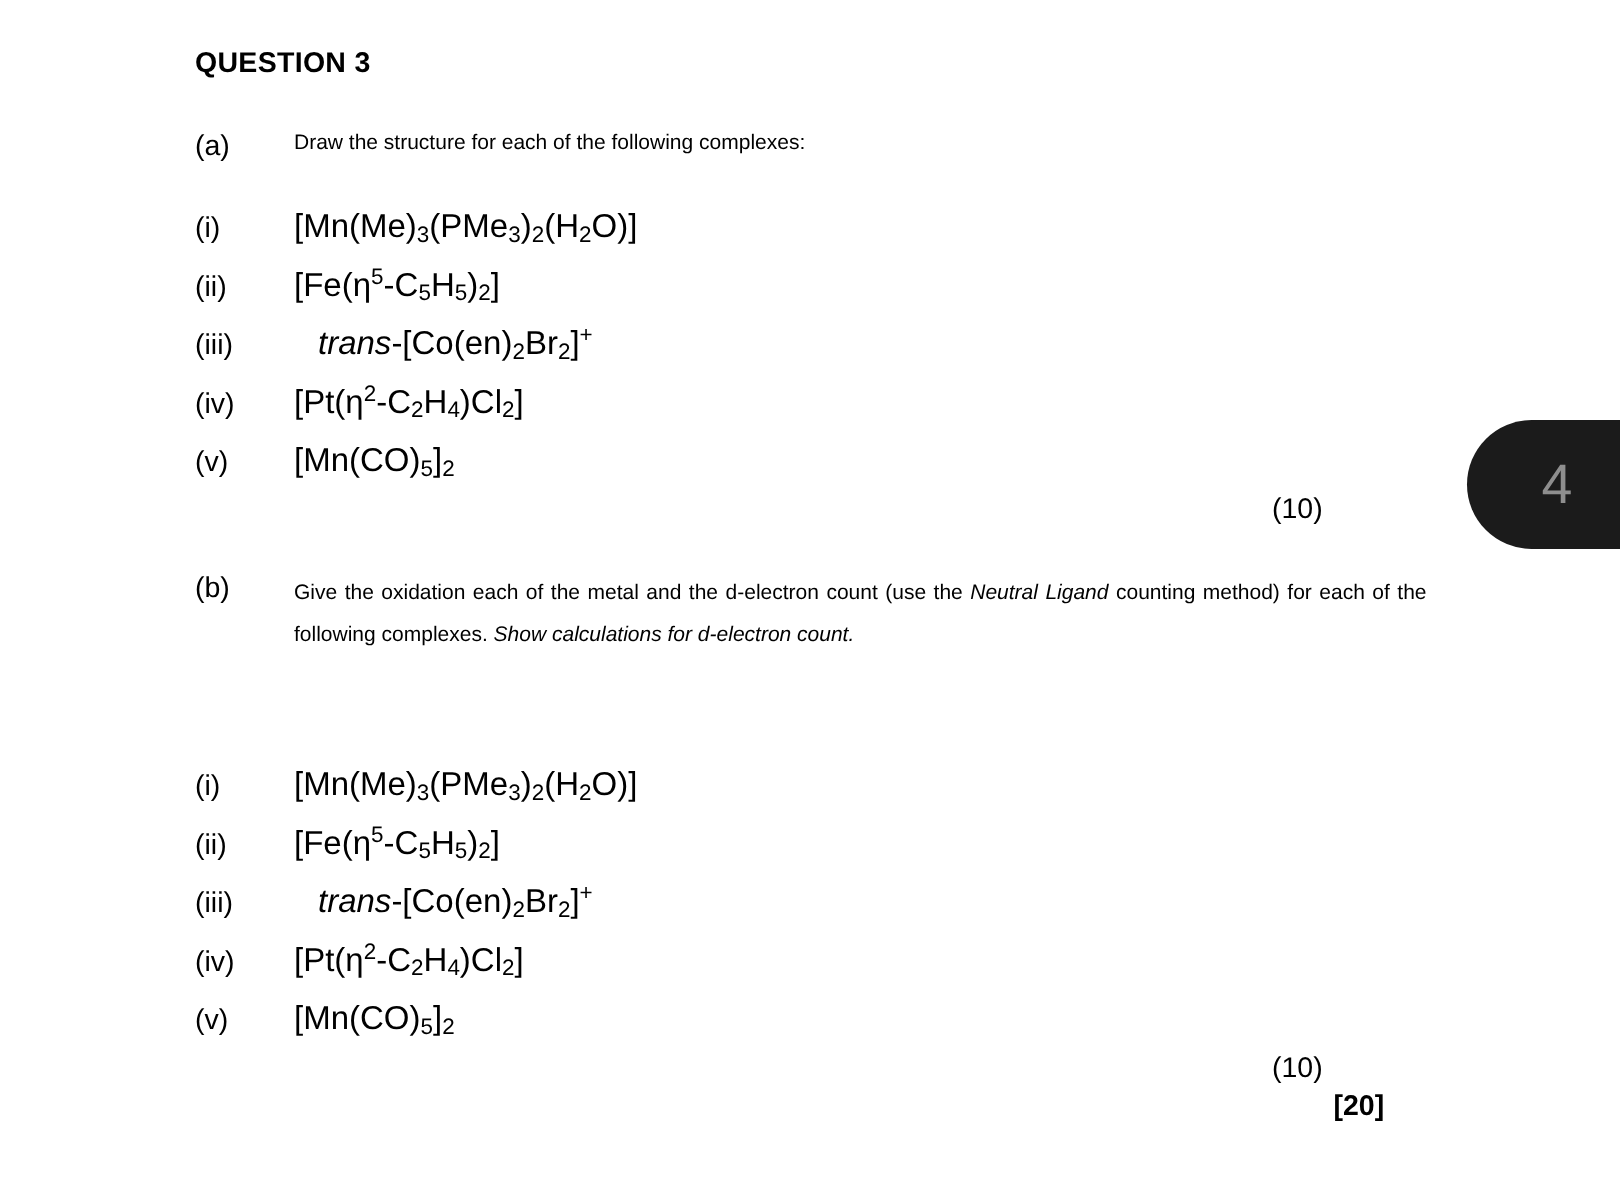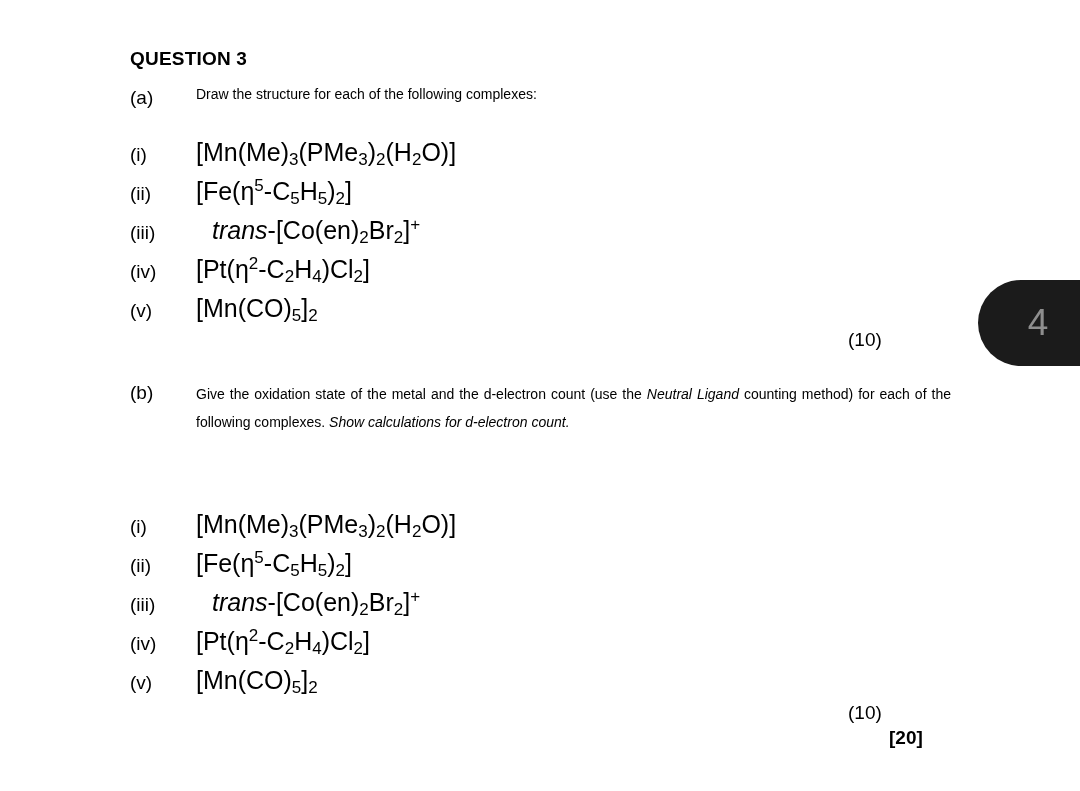--- a/index.html
+++ b/index.html
@@ -20,21 +20,21 @@
   .page {
     position: absolute;
     inset: 0;
     background: #ffffff;
   }
 
   
   .q-heading {
     position: absolute;
     left: 130px;
-    top: 48px;
+    top: 32px;
     font-size: 19px;
     font-weight: bold;
     letter-spacing: 0.2px;
     white-space: nowrap;
   }
 
   
   .row {
     position: absolute;
     left: 130px;
@@ -77,21 +77,21 @@
     align-items: baseline;
     white-space: nowrap;
   }
   .f-item .marker {
     width: 66px;
     flex: 0 0 66px;
     font-size: 19px;
     white-space: nowrap;
   }
   .f-item .formula {
-    font-size: 25px;
+    font-size: 22px;
     white-space: nowrap;
   }
   .formula sub {
     font-size: 0.68em;
     vertical-align: -0.22em;
     line-height: 0;
   }
   .formula sup {
     font-size: 0.68em;
     vertical-align: 0.52em;
@@ -161,21 +161,21 @@
       <div class="f-item" style="top: 294px;">
         <div class="marker">(v)</div>
         <div class="formula"><span>[Mn(CO)</span><sub>5</sub><span>]</span><sub>2</sub></div>
       </div>
     </div>
 
   <div class="marks" style="left: 848px; top: 329px; width: 100px;">(10)</div>
 
   <div class="row para-row">
     <div class="marker">(b)</div>
-    <div class="body" id="part-b-text"><span>Give the oxidation state of the metal and the d-electron count (use the </span><span class="ital">Neutral Ligand</span><span> counting method) for each of the following complexes. </span><span class="ital">Show calculations for d-electron count.</span></div>
+    <div class="body" id="part-b-text"><span>Give the oxidation each of the metal and the d-electron count (use the </span><span class="ital">Neutral Ligand</span><span> counting method) for each of the following complexes. </span><span class="ital">Show calculations for d-electron count.</span></div>
   </div>
 
   <div id="list-b">
       <div class="f-item" style="top: 510px;">
         <div class="marker">(i)</div>
         <div class="formula"><span>[Mn(Me)</span><sub>3</sub><span>(PMe</span><sub>3</sub><span>)</span><sub>2</sub><span>(H</span><sub>2</sub><span>O)]</span></div>
       </div>
       <div class="f-item" style="top: 549px;">
         <div class="marker">(ii)</div>
         <div class="formula"><span>[Fe(</span><span>η</span><sup>5</sup><span>-C</span><sub>5</sub><span>H</span><sub>5</sub><span>)</span><sub>2</sub><span>]</span></div>

